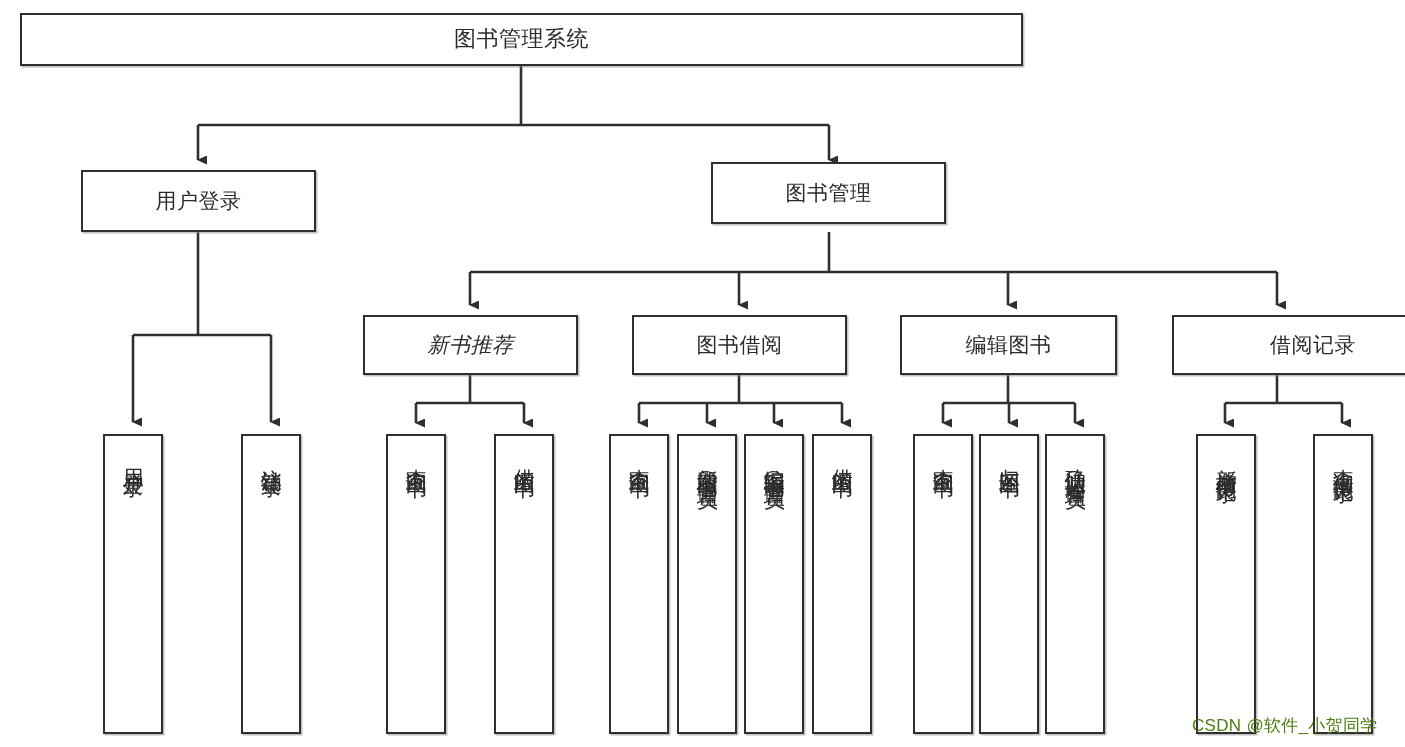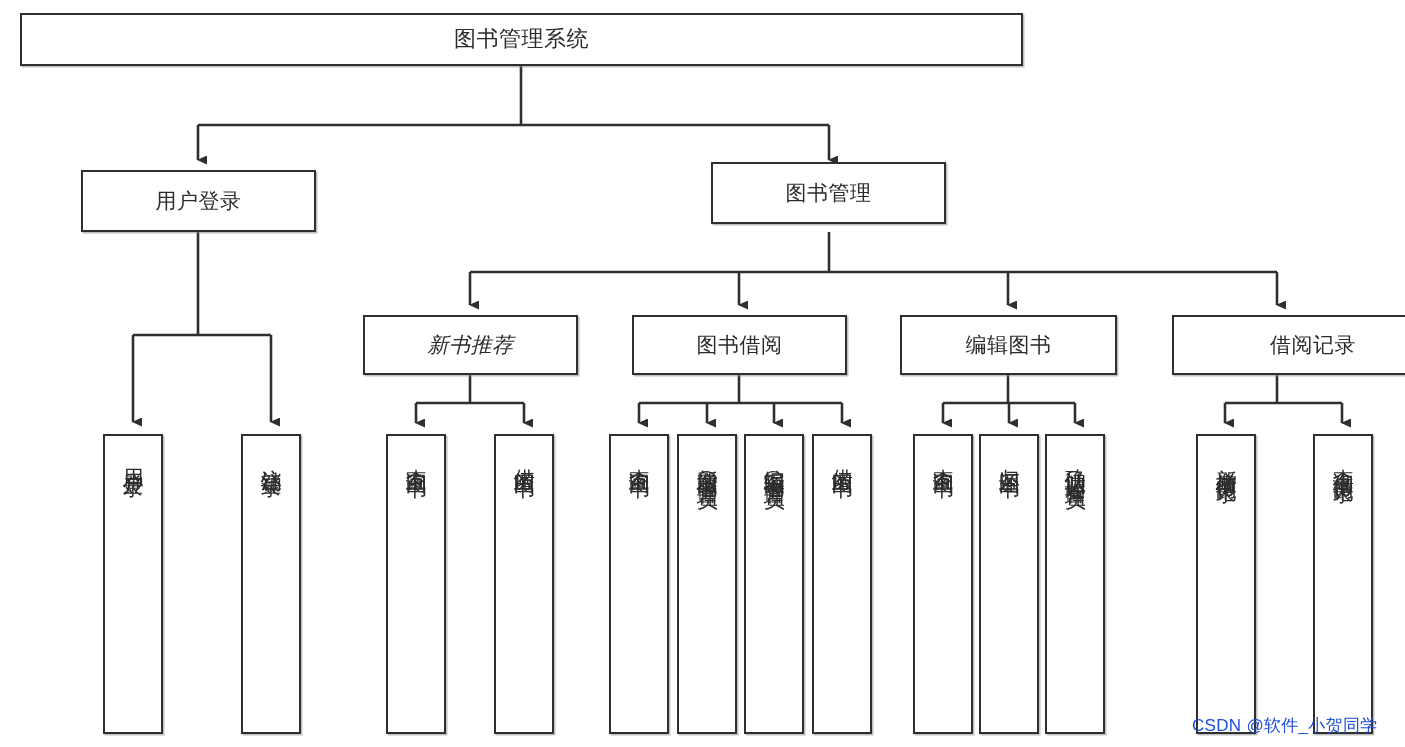--- a/index.html
+++ b/index.html
@@ -54,21 +54,21 @@
     line-height: 1.25;
     letter-spacing: 3px;
     white-space: nowrap;
   }
   .node.root .label { font-size: 22px; }
   .watermark {
     position: absolute;
     left: 1192px;
     top: 714px;
     font-size: 17px;
-    color: #1d4ed8;
+    color: #4d7c0f;
     white-space: nowrap;
     letter-spacing: 0.3px;
     text-align: center;
   }
 </style>
 </head>
 <body>
 
 <div id="canvas">
 

